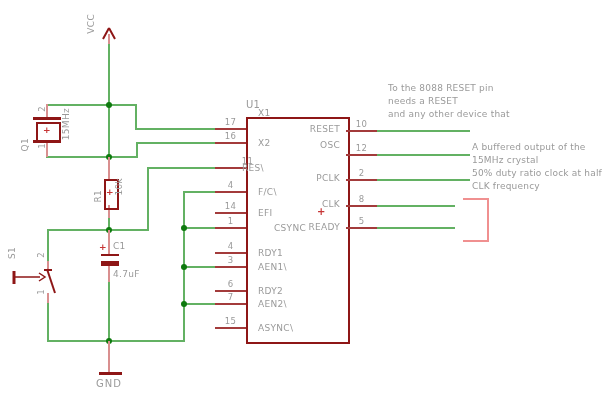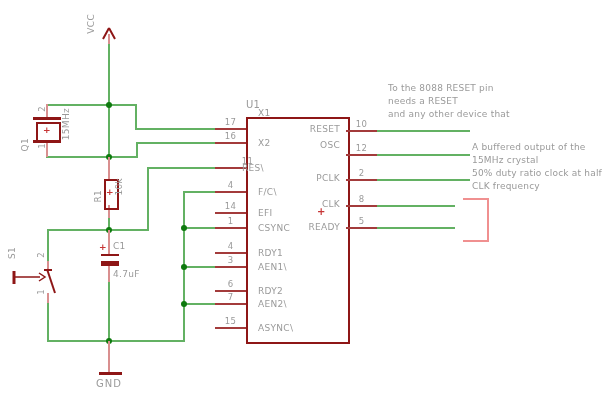--- a/index.html
+++ b/index.html
@@ -152,21 +152,21 @@
   <span class="lbl num" style="left:346px;top:143px">12</span>
   <span class="lbl num" style="left:346px;top:168px">2</span>
   <span class="lbl num" style="left:346px;top:194px">8</span>
   <span class="lbl num" style="left:346px;top:216px">5</span>
 
   <span class="lbl" style="left:258px;top:108px">X1</span>
   <span class="lbl" style="left:258px;top:138px">X2</span>
   <span class="lbl" style="left:242px;top:163px">RES\</span>
   <span class="lbl" style="left:258px;top:187px">F/C\</span>
   <span class="lbl" style="left:258px;top:208px">EFI</span>
-  <span class="lbl" style="left:258px;top:223px">CSYNC</span>
+  <span class="lbl" style="left:274px;top:223px">CSYNC</span>
   <span class="lbl" style="left:258px;top:248px">RDY1</span>
   <span class="lbl" style="left:258px;top:262px">AEN1\</span>
   <span class="lbl" style="left:258px;top:286px">RDY2</span>
   <span class="lbl" style="left:258px;top:299px">AEN2\</span>
   <span class="lbl" style="left:258px;top:323px">ASYNC\</span>
 
   <span class="lbl rname" style="left:276px;top:124px">RESET</span>
   <span class="lbl rname" style="left:276px;top:140px">OSC</span>
   <span class="lbl rname" style="left:276px;top:173px">PCLK</span>
   <span class="lbl rname" style="left:276px;top:199px">CLK</span>

